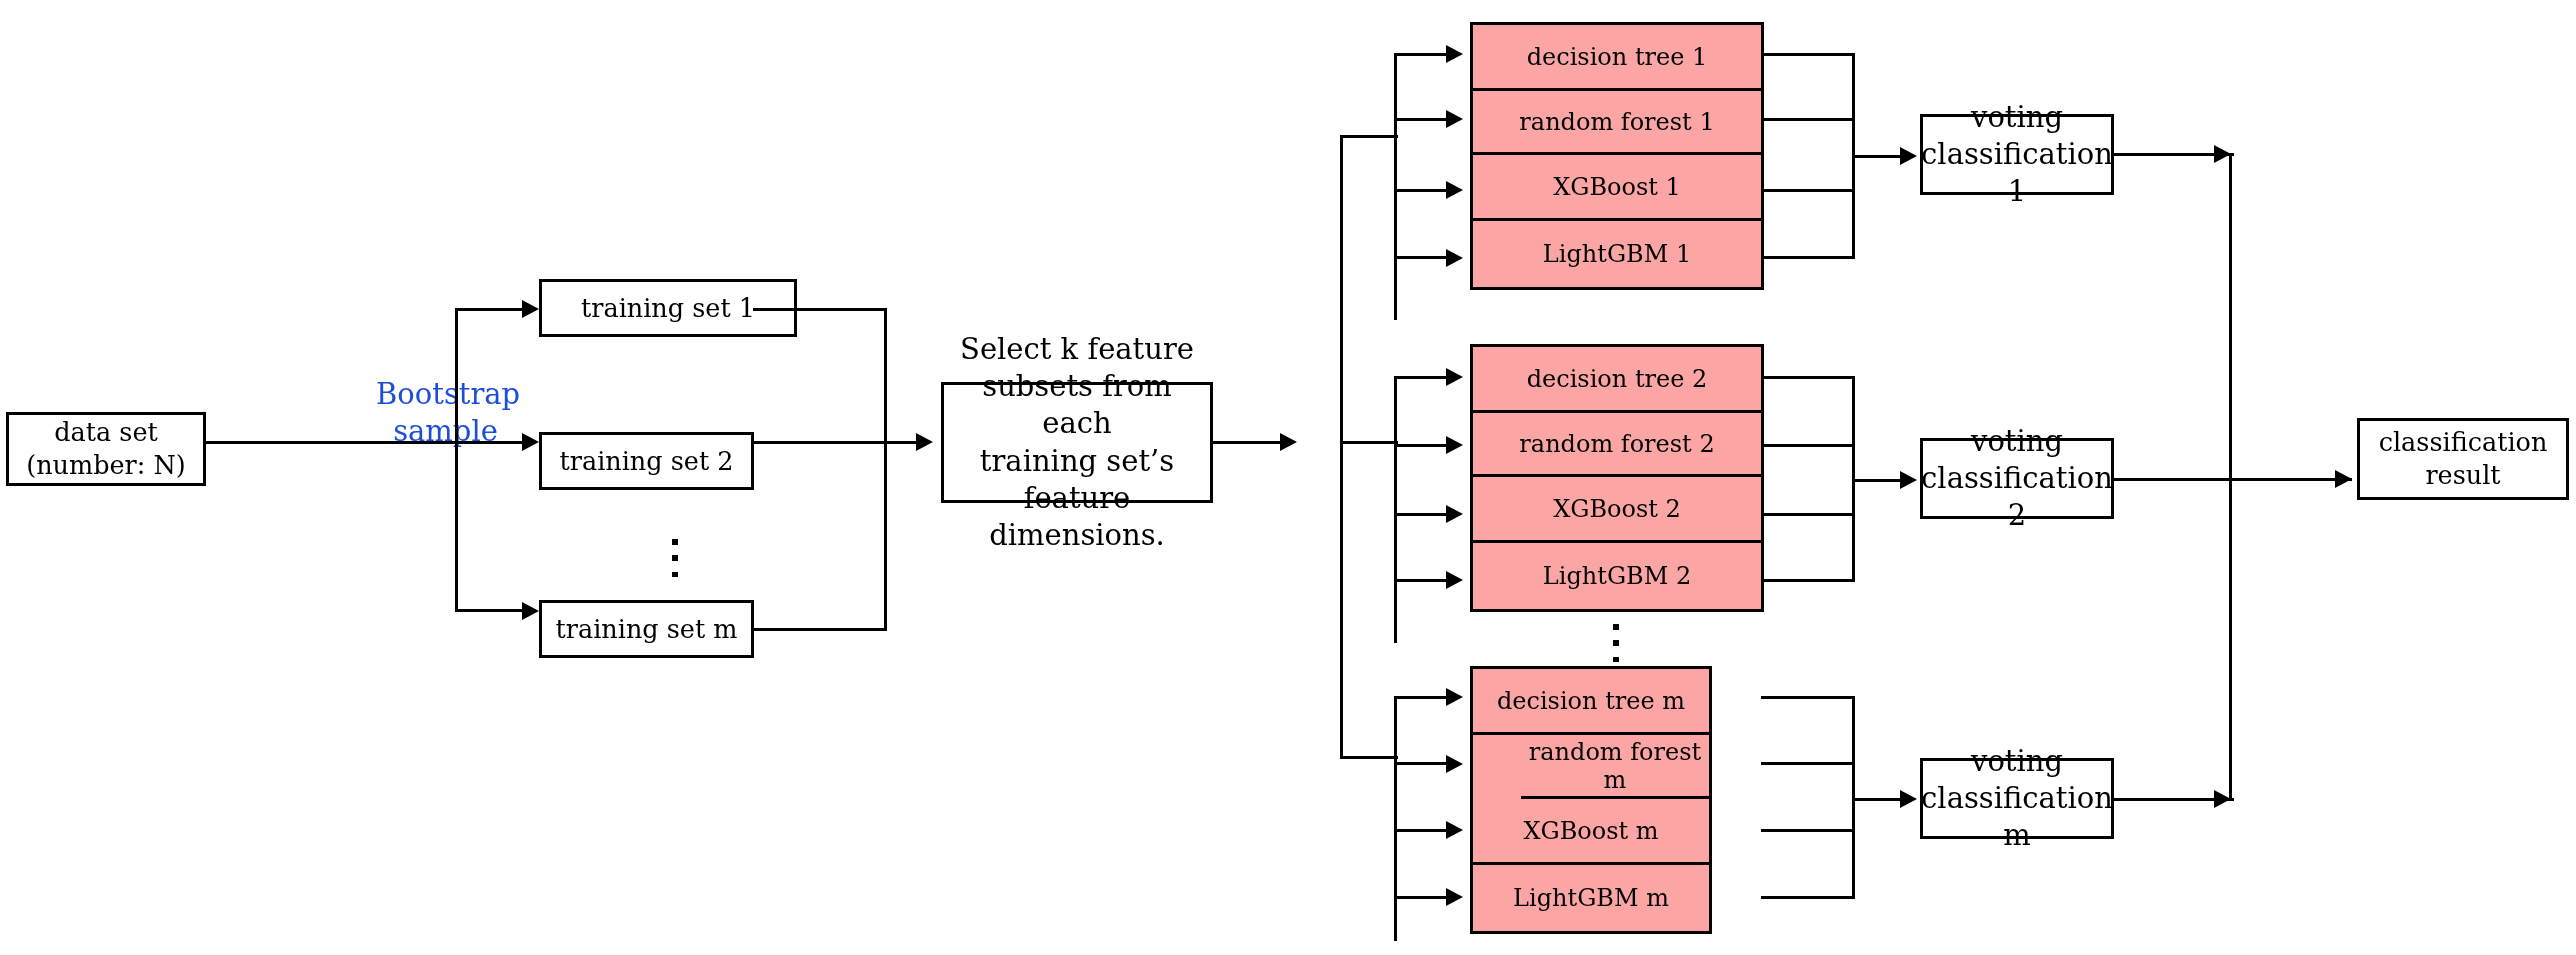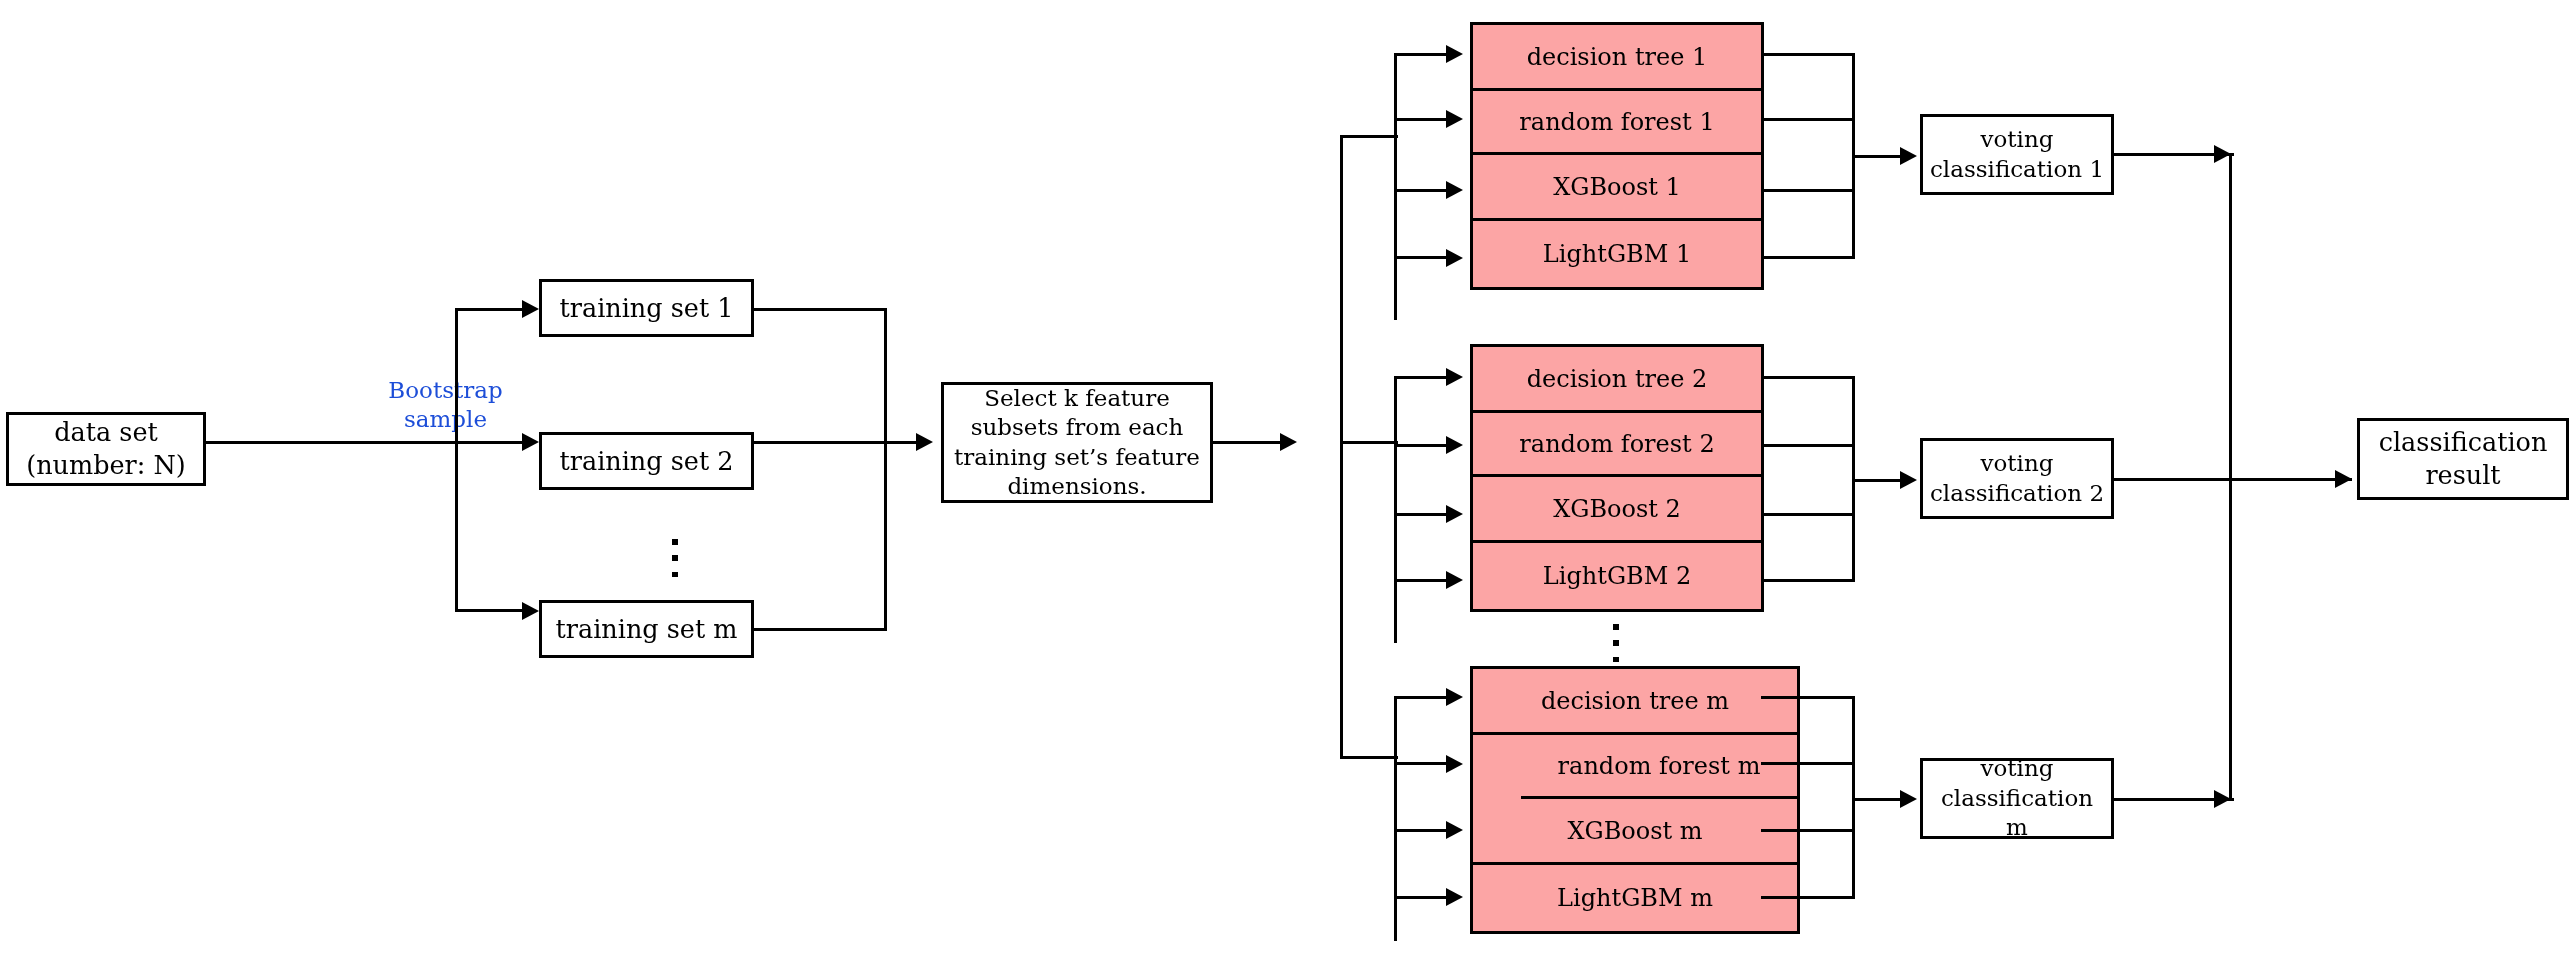--- a/index.html
+++ b/index.html
@@ -48,21 +48,21 @@
     position:absolute;
     display:flex;flex-direction:column;
     align-items:center;justify-content:space-between;
   }
   .dots i{display:block;width:5.5px;height:5.5px;background:#000;}
   .cap{
     position:absolute;
     color:#1d4ed8;text-align:center;
     line-height:1.26;
   }
-  .t38{font-size:23px;}
+  .t38{font-size:29px;}
   .t40{font-size:24px;}
   .t42{font-size:25.5px;}
 </style>
 </head>
 <body>
 
 <div id="canvas">
 
   <div class="box t42" style="left:6px;top:412px;width:200px;height:74px;">
     <div>
@@ -79,21 +79,21 @@
   </div>
 
   <div class="ln vln" style="left:455px;top:308px;height:303px;"></div>
   <div class="ln hln" style="left:455px;top:308px;width:72px;"></div>
   <div class="ln hln" style="left:455px;top:441px;width:72px;"></div>
   <div class="ln hln" style="left:455px;top:609px;width:72px;"></div>
   <div class="arrow" style="left:522px;top:300px;"></div>
   <div class="arrow" style="left:522px;top:433px;"></div>
   <div class="arrow" style="left:522px;top:602px;"></div>
 
-  <div class="box t42" style="left:539px;top:279px;width:215px;height:58px;">
+  <div class="box t42" style="left:539px;top:279px;width:258px;height:58px;">
     <span>training set 1</span>
   </div>
   <div class="box t42" style="left:539px;top:432px;width:215px;height:58px;">
     <span>training set 2</span>
   </div>
   <div class="box t42" style="left:539px;top:600px;width:215px;height:58px;">
     <span>training set m</span>
   </div>
 
   <div class="dots" style="left:672px;top:539px;width:6px;height:38px;">
@@ -218,21 +218,21 @@
   <div class="ln vln" style="left:1394px;top:696px;height:245px;"></div>
   <div class="ln hln" style="left:1394px;top:696px;width:55px;"></div>
   <div class="ln hln" style="left:1394px;top:762px;width:55px;"></div>
   <div class="ln hln" style="left:1394px;top:829px;width:55px;"></div>
   <div class="ln hln" style="left:1394px;top:896px;width:55px;"></div>
   <div class="arrow" style="left:1446px;top:688px;"></div>
   <div class="arrow" style="left:1446px;top:755px;"></div>
   <div class="arrow" style="left:1446px;top:821px;"></div>
   <div class="arrow" style="left:1446px;top:888px;"></div>
 
-  <div class="groupbox" style="left:1470px;top:666px;width:330px;height:268px;">
+  <div class="groupbox" style="left:1470px;top:666px;width:242px;height:268px;">
     <div class="grow t40" style="height:25.2%;">
       <span>decision tree m</span>
     </div>
     <div class="grow t40" style="height:24.6%;margin-left:48px;">
       <span>random forest m</span>
     </div>
     <div class="grow t40" style="height:25.2%;">
       <span>XGBoost m</span>
     </div>
     <div class="grow t40" style="height:25%;text-align:center;">

